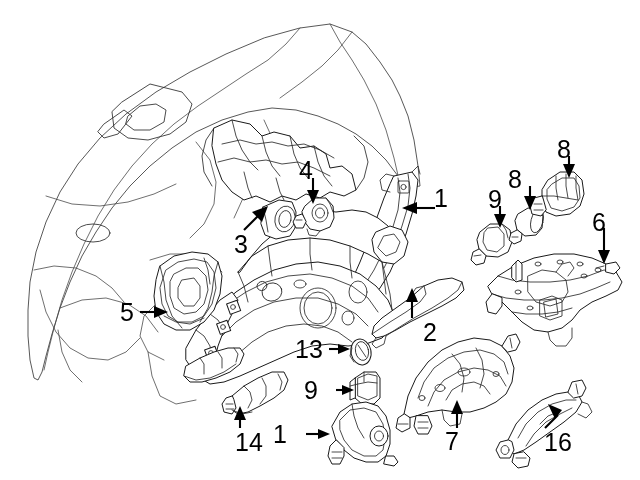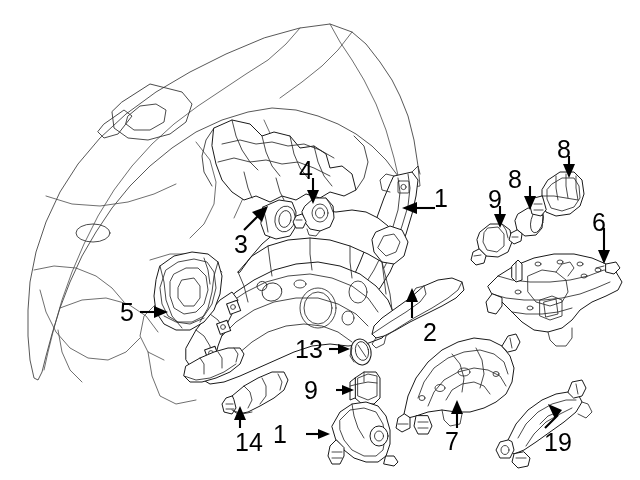--- a/index.html
+++ b/index.html
@@ -472,15 +472,15 @@
   <span class="callout-text" style="left:120px; top:300px;">5</span>
   <span class="callout-text" style="left:592px; top:210px;">6</span>
   <span class="callout-text" style="left:445px; top:429px;">7</span>
   <span class="callout-text" style="left:557px; top:137px;">8</span>
   <span class="callout-text" style="left:488px; top:187px;">9</span>
   <span class="callout-text" style="left:508px; top:167px;">8</span>
   <span class="callout-text" style="left:304px; top:378px;">9</span>
   <span class="callout-text" style="left:273px; top:422px;">1</span>
   <span class="callout-text" style="left:295px; top:337px;">13</span>
   <span class="callout-text" style="left:227px; top:430px;margin-left:8px;">14</span>
-  <span class="callout-text" style="left:544px; top:430px;">19</span>
+  <span class="callout-text" style="left:544px; top:430px;">16</span>
 
 </div>
 
 </body></html>

